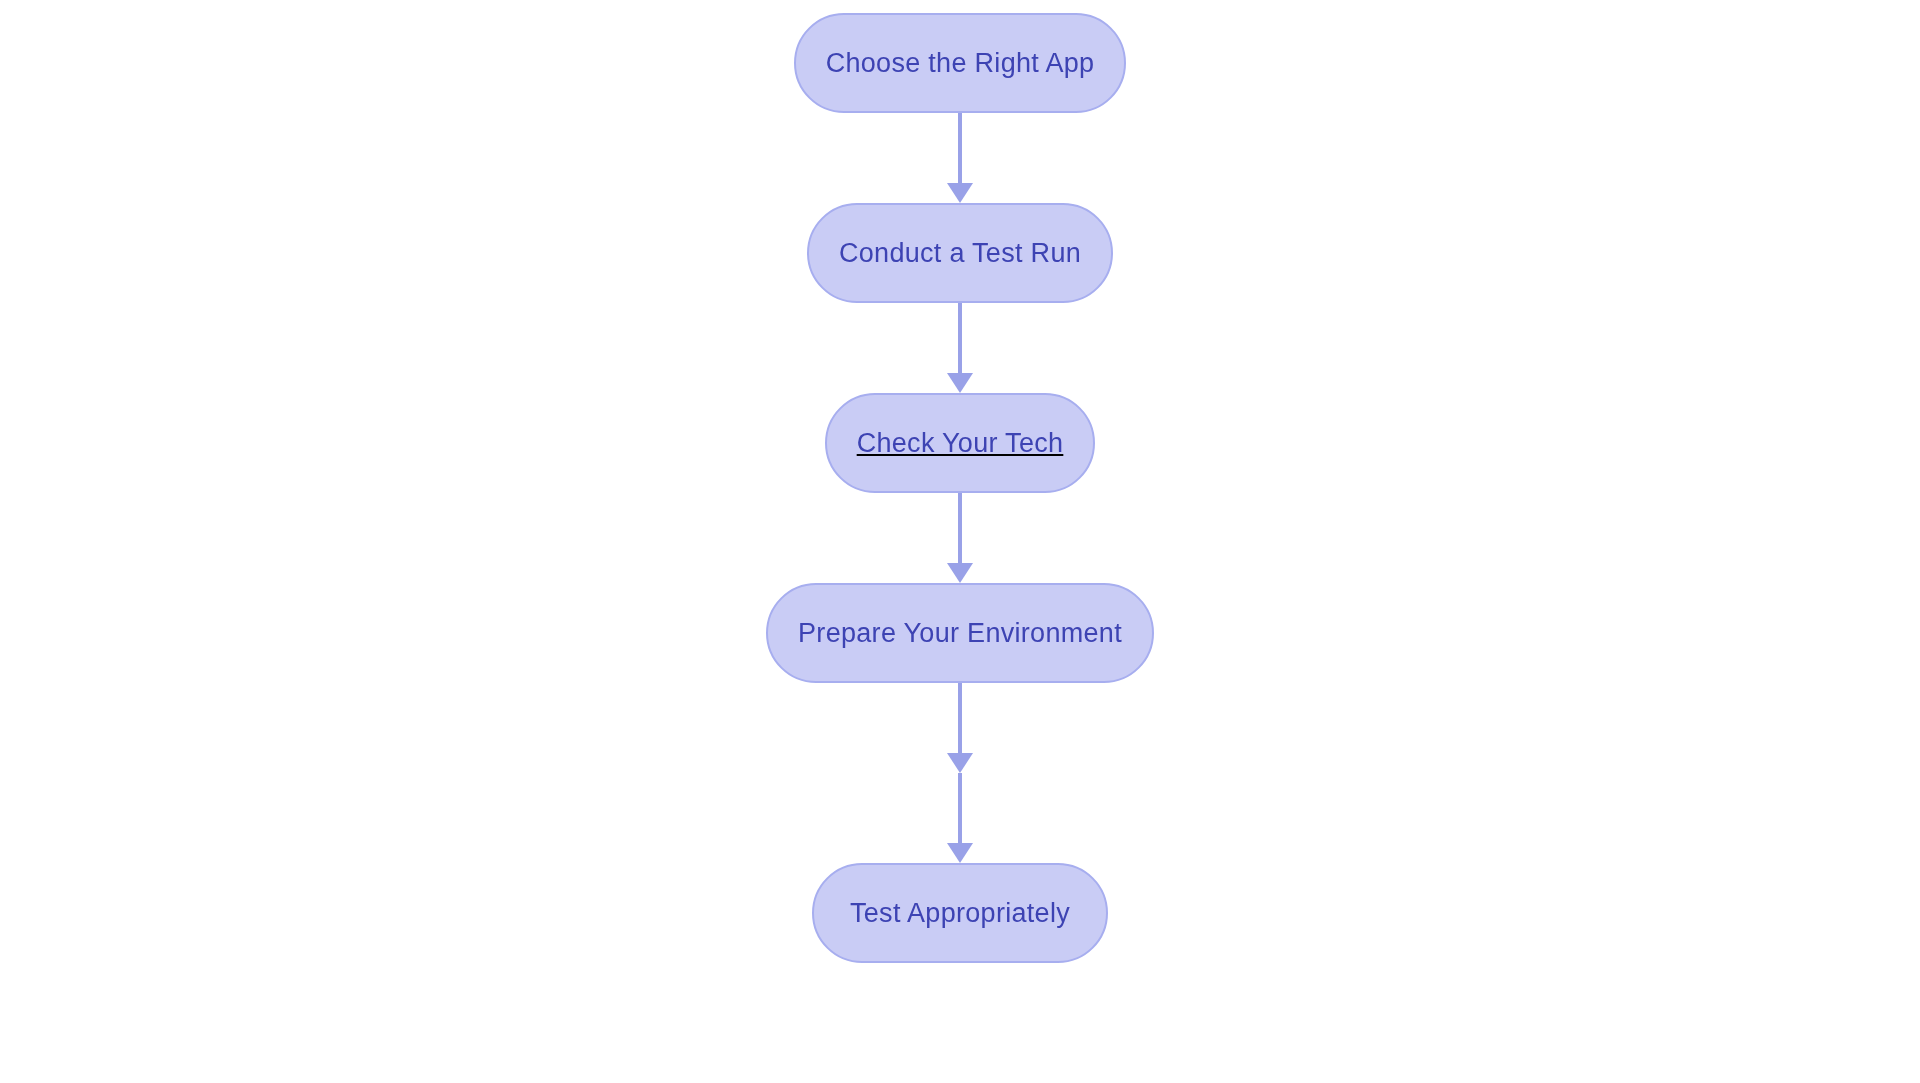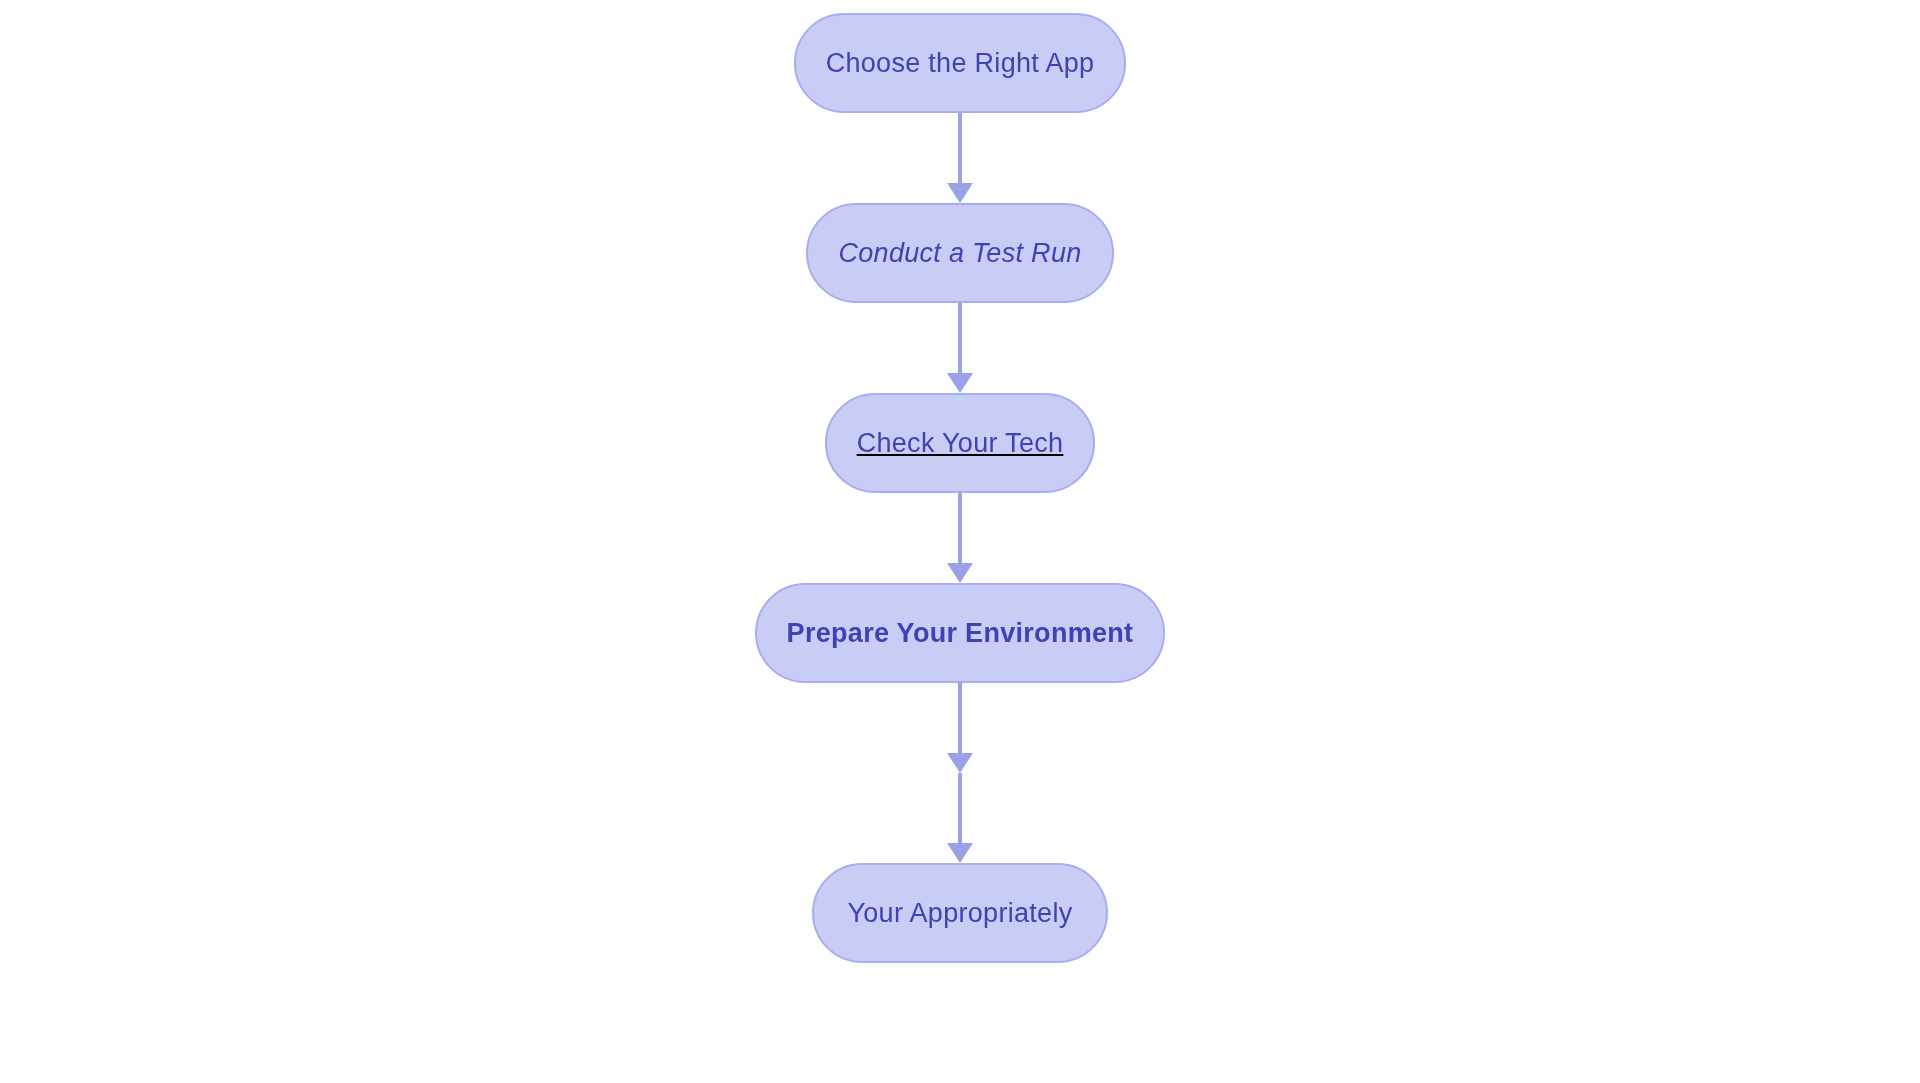--- a/index.html
+++ b/index.html
@@ -34,23 +34,23 @@
     padding:0 30px;
     flex:0 0 auto;
   }
   .node span{
     color:var(--node-text);
     font-size:27px;
     letter-spacing:0.3px;
     white-space:nowrap;
   }
   .w1{min-width:324px;}
-  .w2{min-width:299px;font-style:italic;}
+  .w2{min-width:299px;}
   .w3{min-width:262px;text-decoration:underline;}
-  .w4{min-width:367px;font-weight:bold;}
+  .w4{min-width:367px;}
   .w5{min-width:586px;}
   .w6{min-width:296px;}
   .arrow{
     height:90px;
     flex:0 0 auto;
     display:flex;
     flex-direction:column;
     align-items:center;
   }
   .arrow .stem{
@@ -107,16 +107,16 @@
     <div class="head"></div>
   </div>
 
 
   <div class="arrow">
     <div class="stem"></div>
     <div class="head"></div>
   </div>
 
   <div class="node w6">
-    <span>Your Appropriately</span>
+    <span>Test Appropriately</span>
   </div>
 
 </div>
 
 </body></html>

